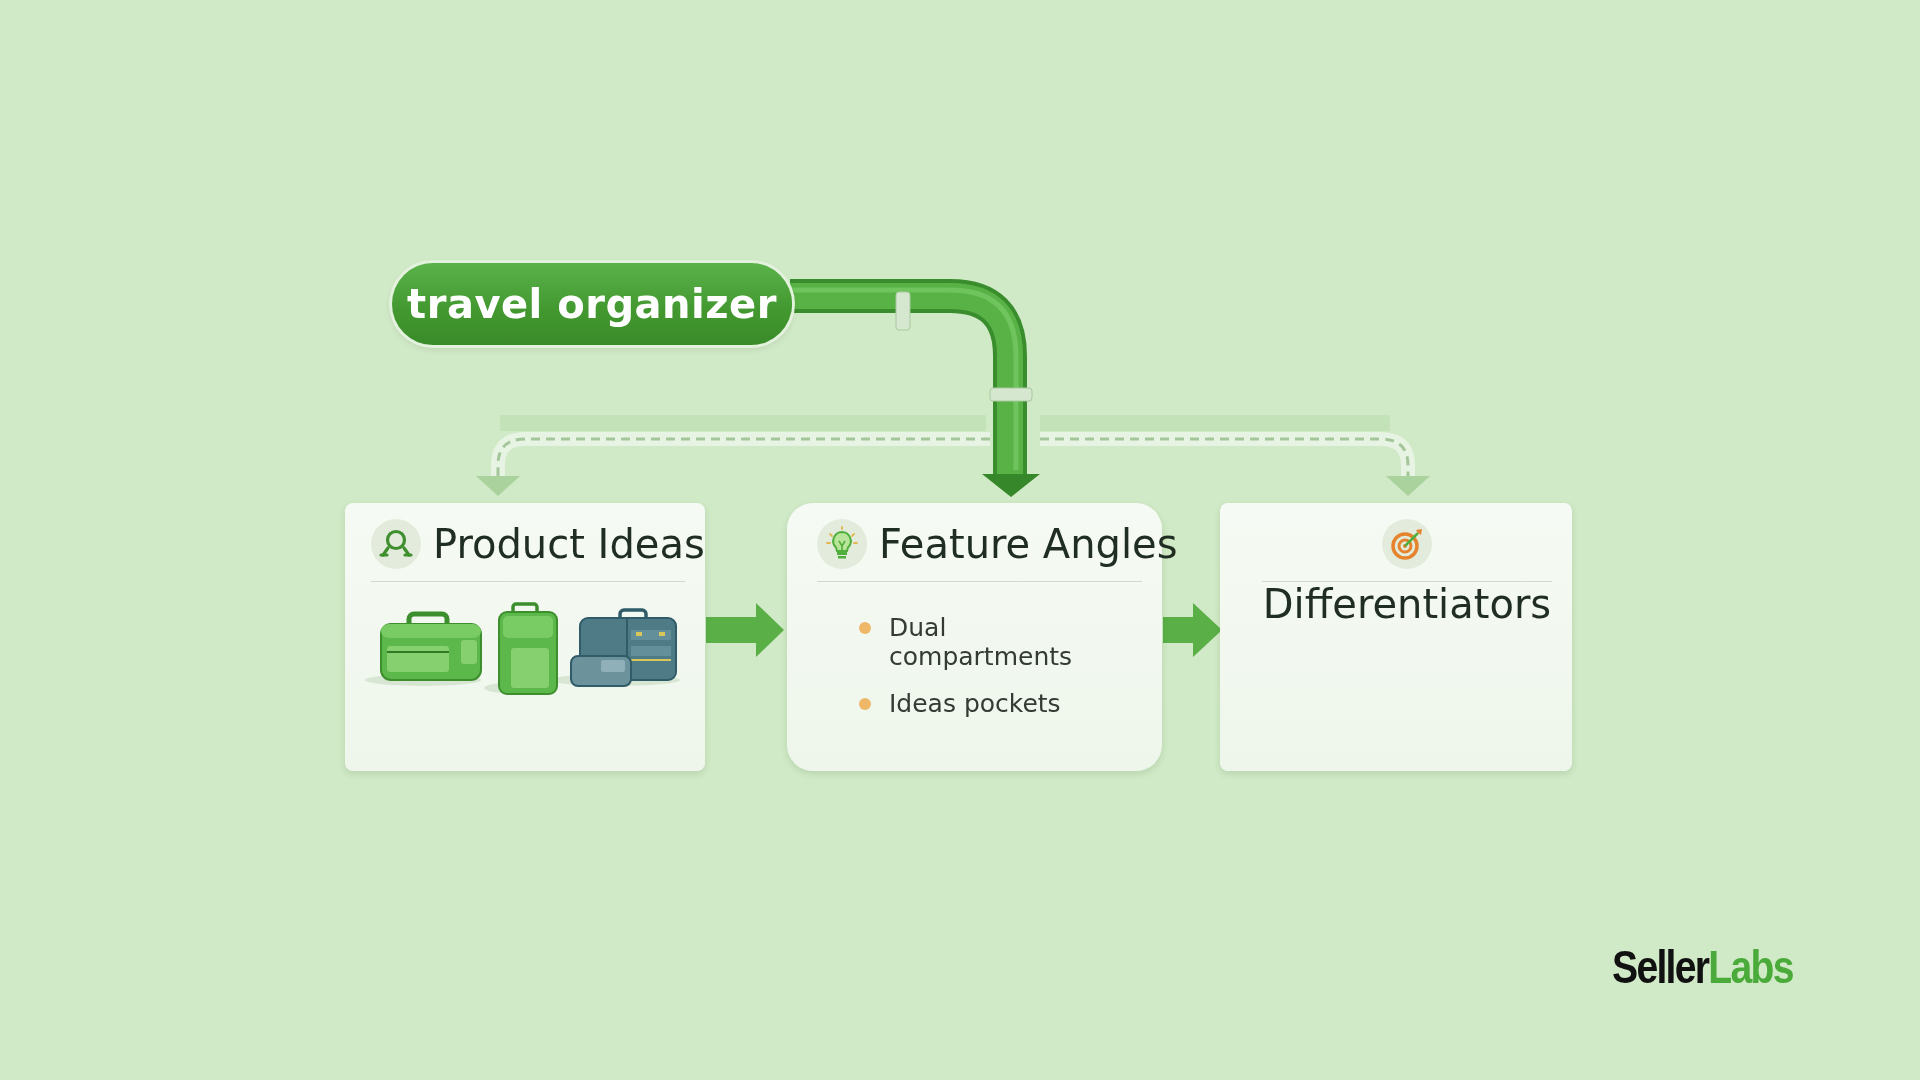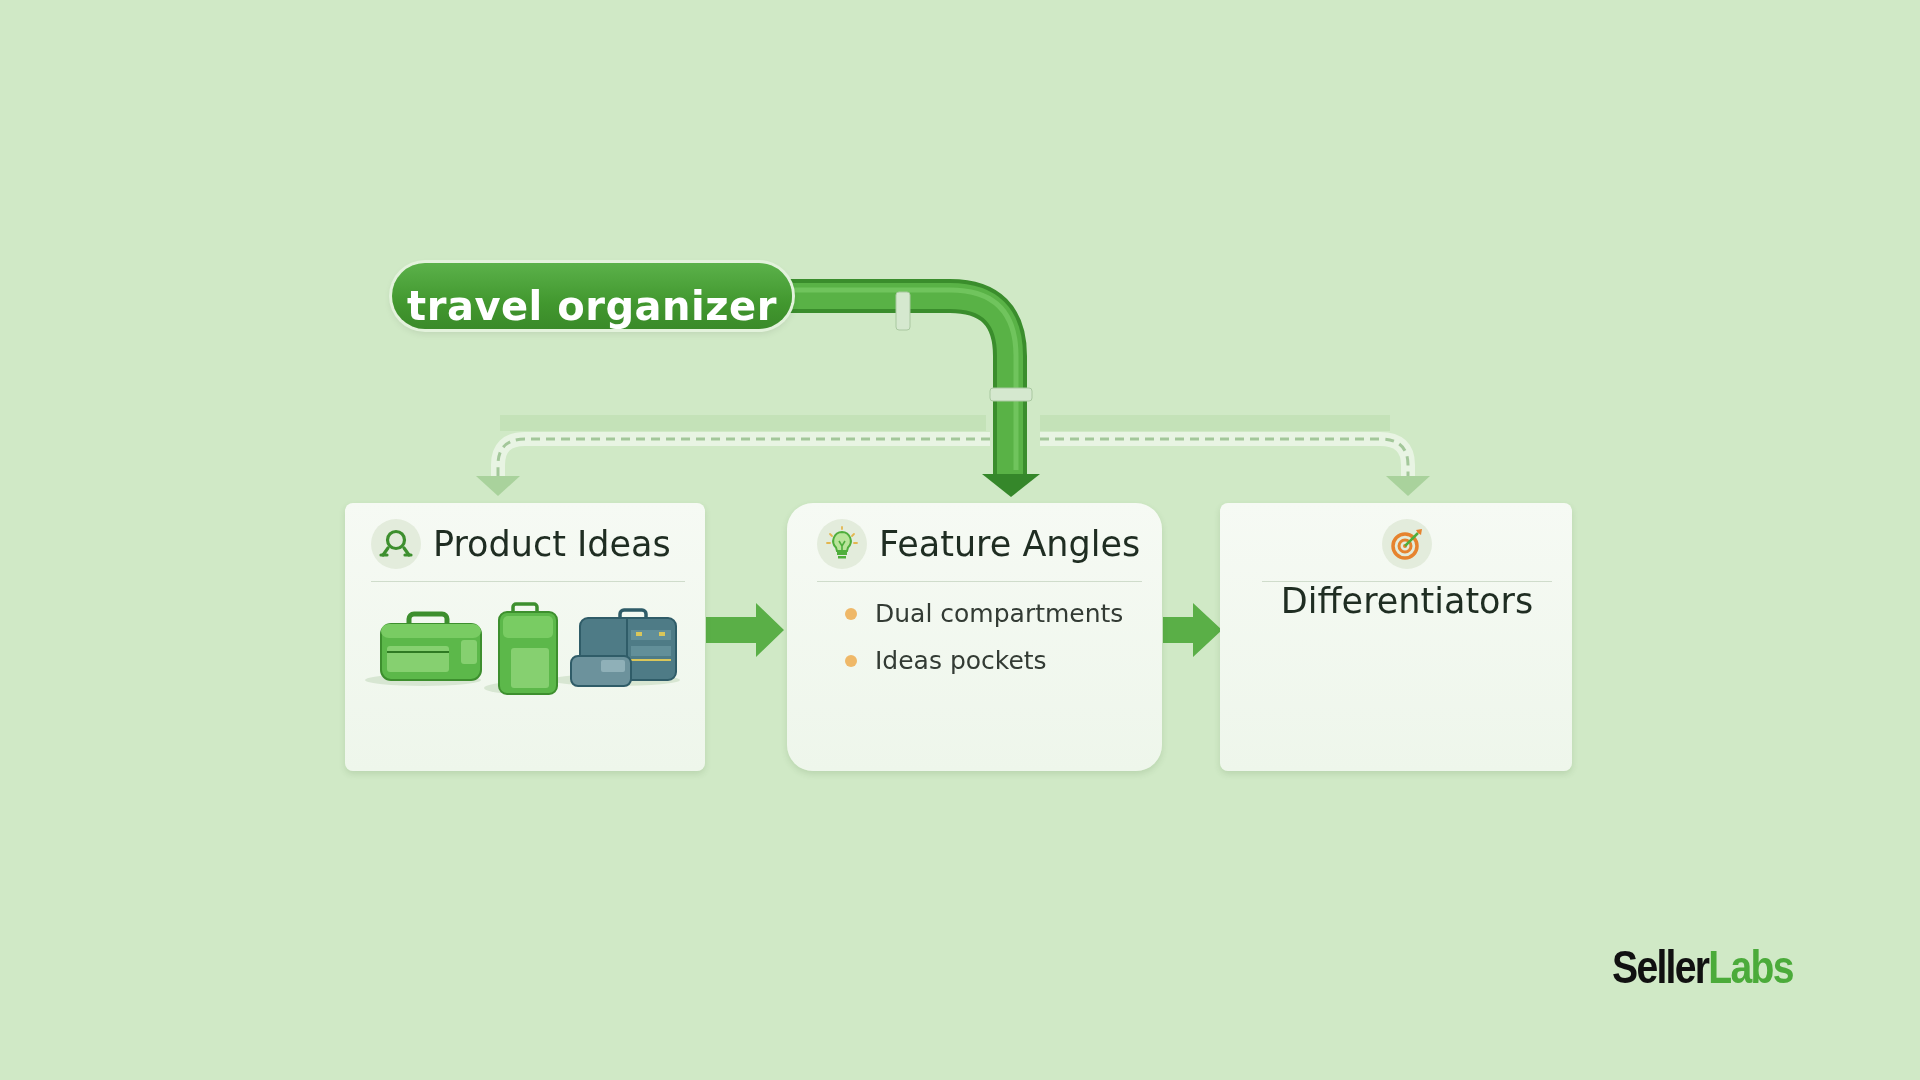--- a/index.html
+++ b/index.html
@@ -4,46 +4,46 @@
   <style>
     html, body { margin: 0; padding: 0; }
     body {
       width: 1920px; height: 1080px; overflow: hidden;
       background: #d0e9c6;
       font-family: "DejaVu Sans", sans-serif;
       position: relative;
     }
     .layer { position: absolute; left: 0; top: 0; }
     .pill {
-      position: absolute; left: 392px; top: 263px; width: 400px; height: 66px;
+      position: absolute; left: 392px; top: 263px; width: 400px; height: 82px;
       border-radius: 41px;
       background: linear-gradient(180deg, #5bb14a 0%, #42982f 60%, #3a8a29 100%);
       box-shadow: 0 0 0 3px #e3f2dc, 0 3px 8px rgba(0,0,0,0.12);
-      display: flex; align-items: flex-end; justify-content: center;
+      display: flex; align-items: center; justify-content: center;
       color: #ffffff; font-size: 40px; font-weight: bold; letter-spacing: 0.5px;
     }
     .card {
       position: absolute; top: 503px; height: 268px;
       background: linear-gradient(180deg, #f6faf4 0%, #eef6eb 100%);
       border-radius: 8px;
       box-shadow: 0 3px 6px rgba(60,100,50,0.15);
       box-sizing: border-box;
     }
     .card-header {
       position: absolute; left: 26px; right: 20px; top: 16px; height: 50px;
       display: flex; align-items: center; gap: 12px;
       border-bottom: 1px solid #cfdccb; padding-bottom: 12px;
     }
     .icon-circle {
       width: 50px; height: 50px; border-radius: 50%;
       background: #e3ecdc; display: flex; align-items: center; justify-content: center;
       flex: none;
     }
-    .card-title { font-size: 35px; color: #1f2d22; font-weight: 500; white-space: nowrap; }
-    .bullets { position: absolute; left: 56px; right: 16px; top: 96px; list-style: none; margin: 0; padding: 0; }
+    .card-title { font-size: 40px; color: #1f2d22; font-weight: 500; white-space: nowrap; }
+    .bullets { position: absolute; left: 56px; right: 16px; top: 96px; list-style: none; margin: 14px; padding: 0; }
     .bullets li {
       position: relative; padding-left: 30px; font-size: 25px; color: #333b34;
       line-height: 29px; margin-bottom: 18px;
     }
     .bullets li::before {
       content: ""; position: absolute; left: 0; top: 9px; width: 12px; height: 12px;
       border-radius: 50%; background: #efb868;
     }
     .logo {
       position: absolute; left: 1612px; top: 940px; font-size: 46px; font-weight: bold;

